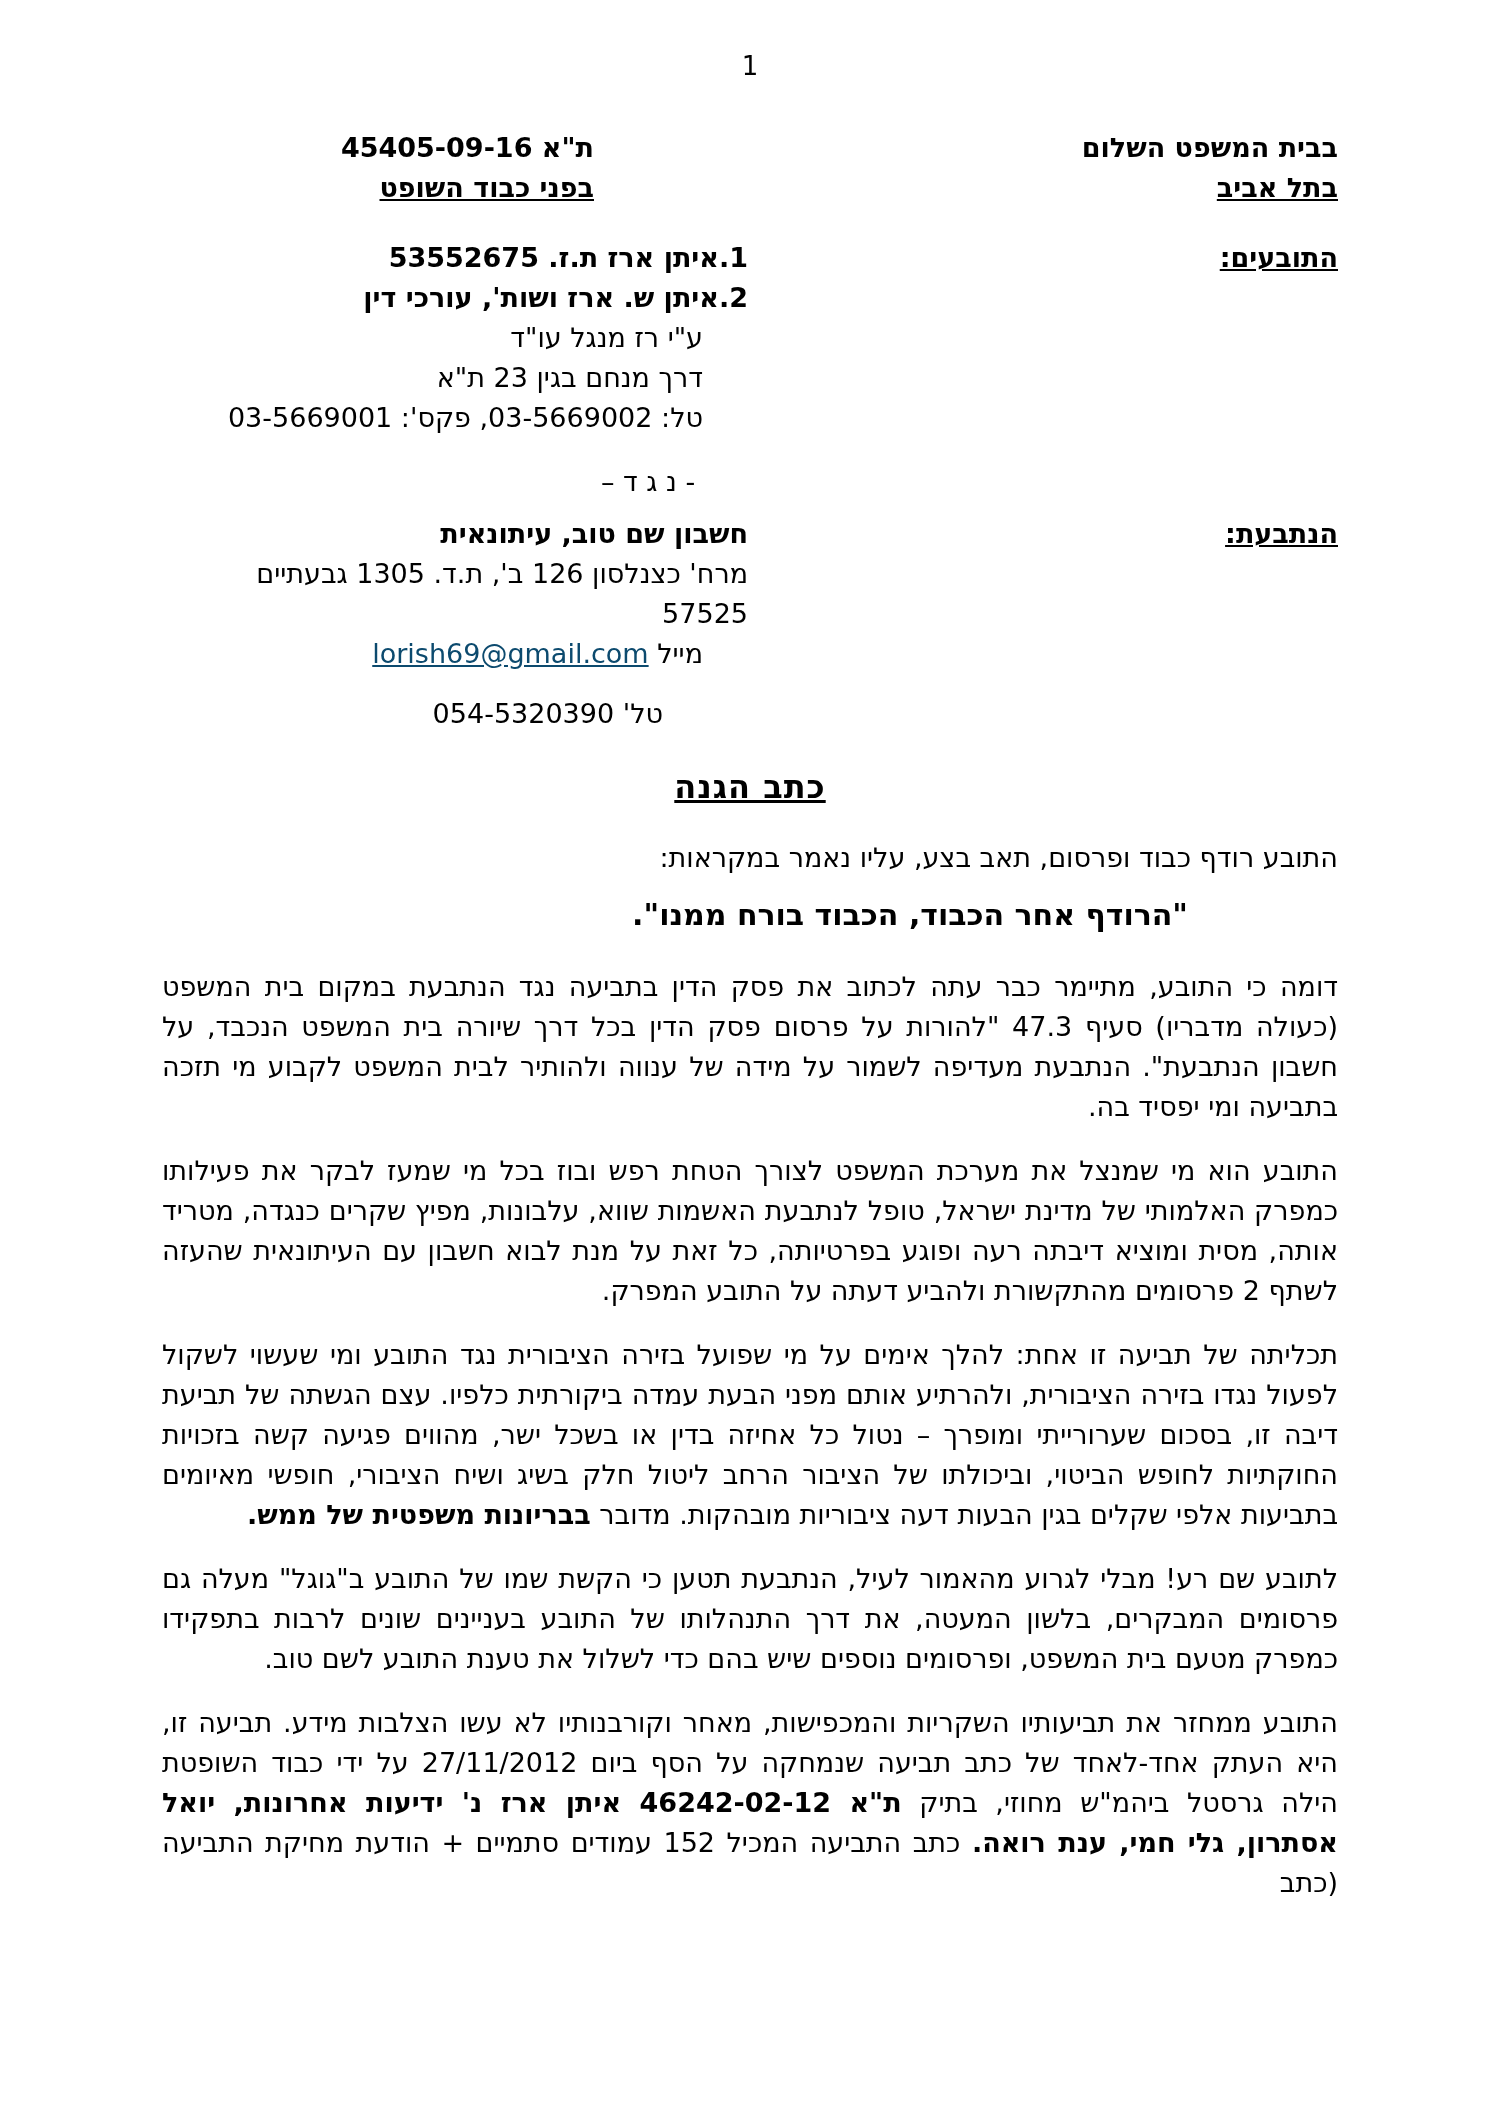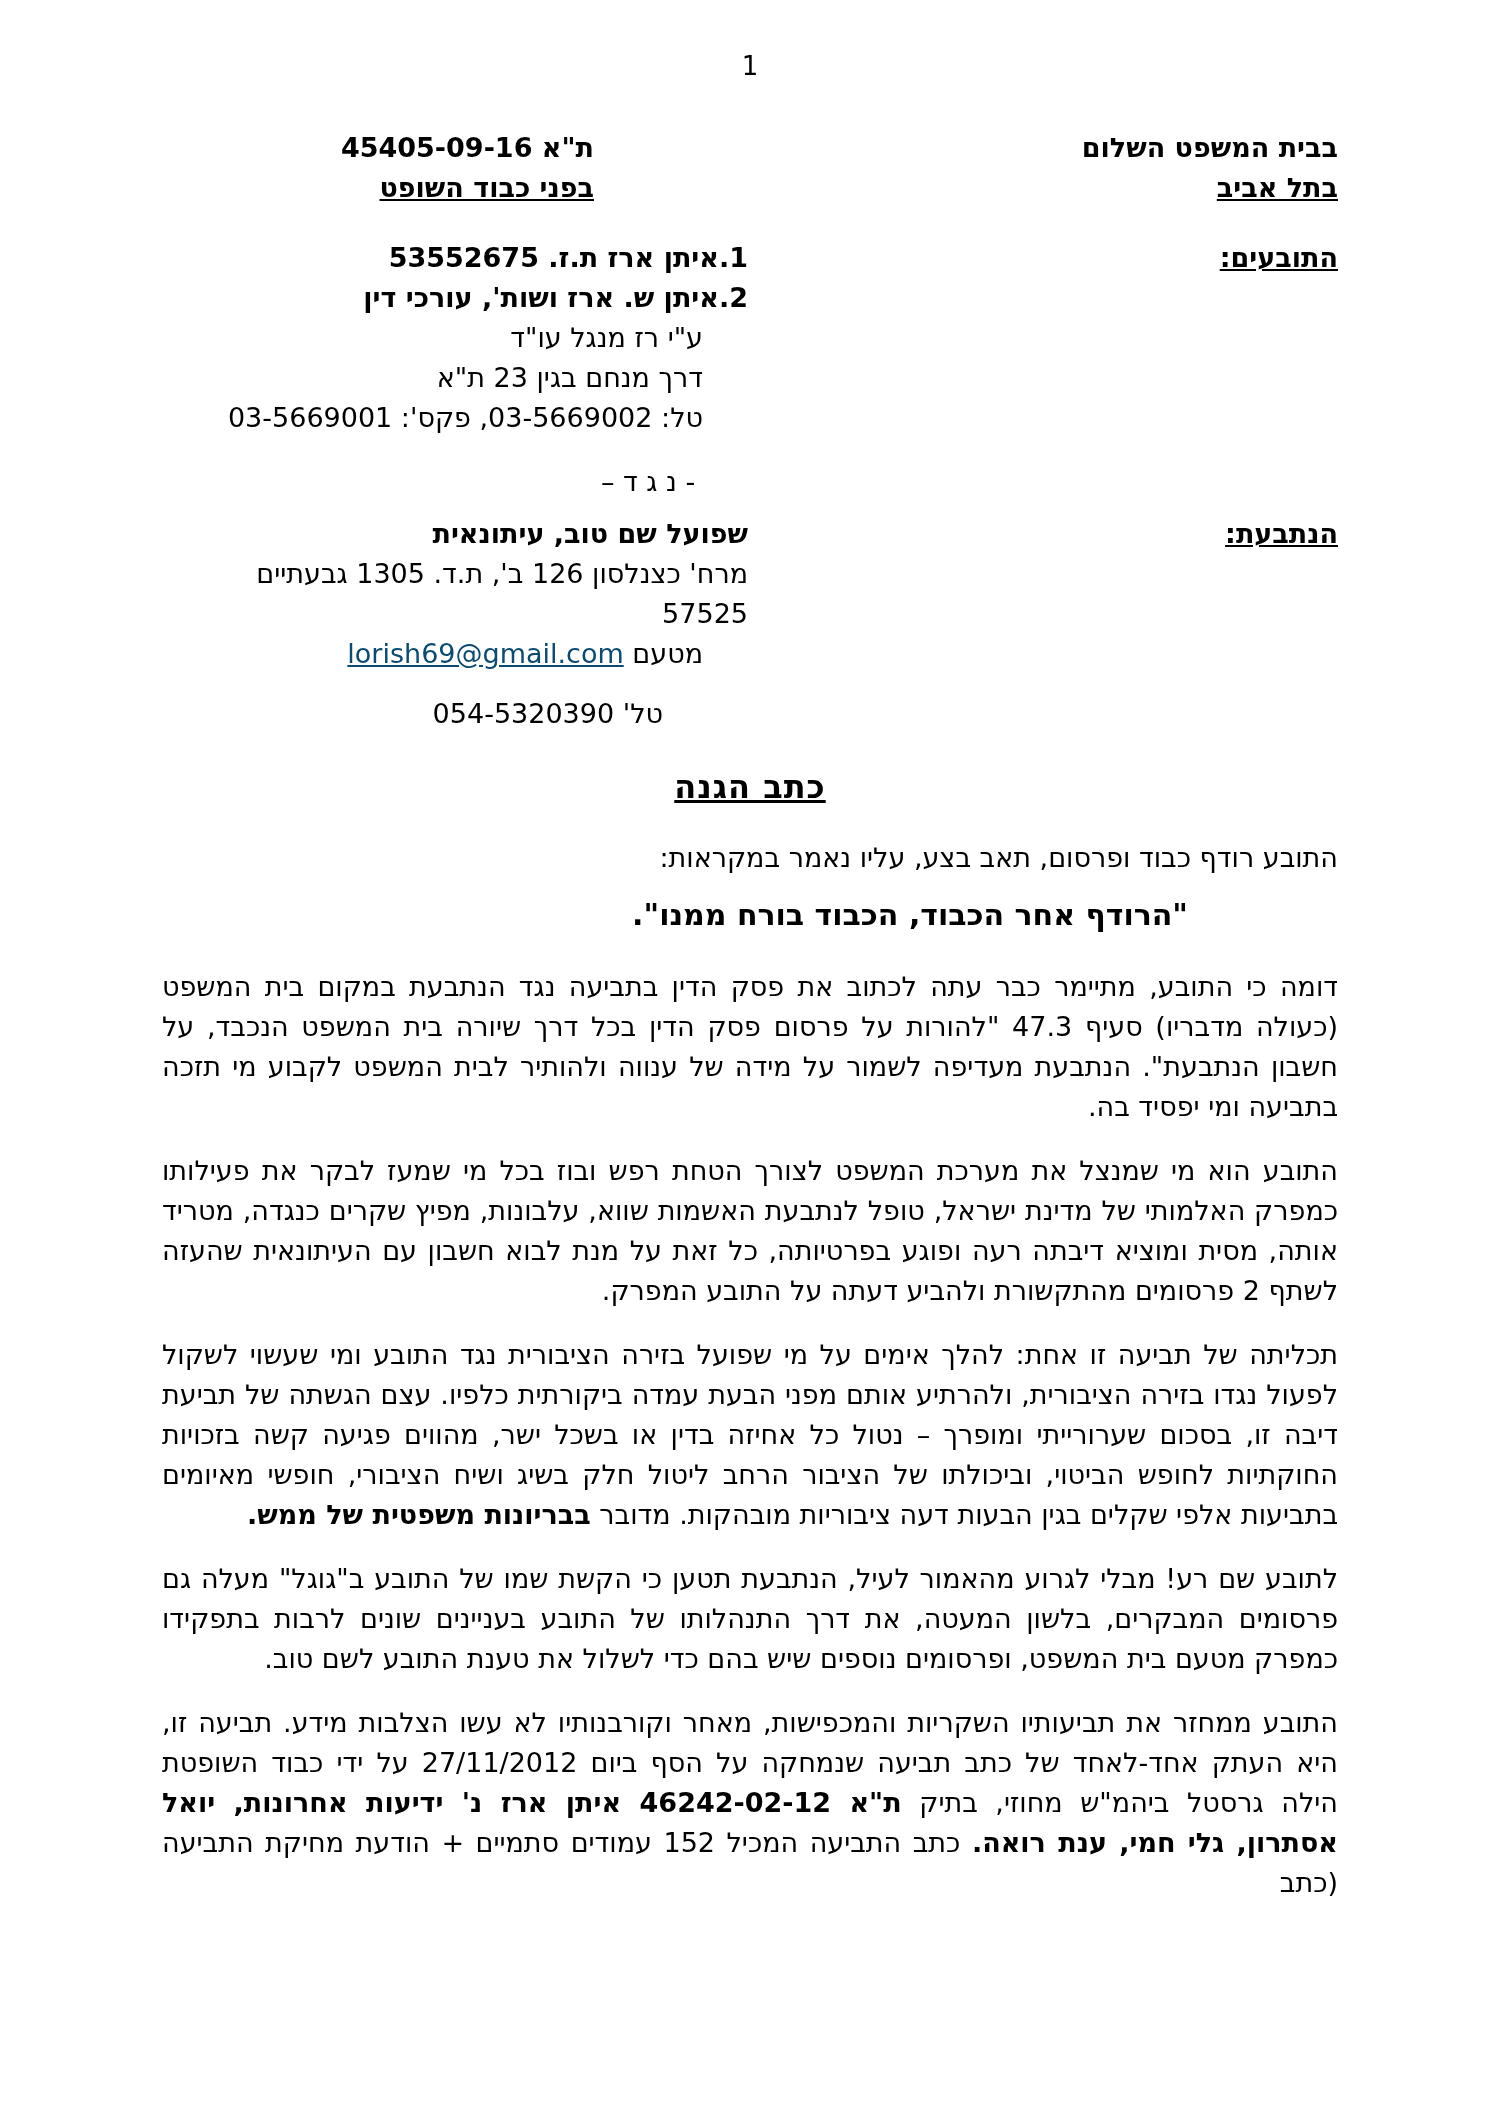--- a/index.html
+++ b/index.html
@@ -108,24 +108,24 @@
       <div class="line-indent-sm">דרך מנחם בגין 23 ת"א</div>
       <div class="line-indent-sm">טל: 03-5669002, פקס': 03-5669001</div>
     </div>
   </div>
 
   <div class="vs-line">- נ ג ד –</div>
 
   <div class="party-row">
     <div class="party-label bold underline">הנתבעת:</div>
     <div class="party-details">
-      <div class="bold">שפועל שם טוב, עיתונאית</div>
+      <div class="bold">חשבון שם טוב, עיתונאית</div>
       <div>מרח' כצנלסון 126 ב', ת.ד. 1305 גבעתיים 57525</div>
       <div class="line-indent-sm">
-        <span>מטעם</span>
+        <span>מייל</span>
         <a class="email-link">lorish69@gmail.com</a>
       </div>
       <div class="line-indent-md">טל' 054-5320390</div>
     </div>
   </div>
 
   <div class="doc-title">כתב הגנה</div>
 
   <div class="intro-line">התובע רודף כבוד ופרסום, תאב בצע, עליו נאמר במקראות:</div>
 

